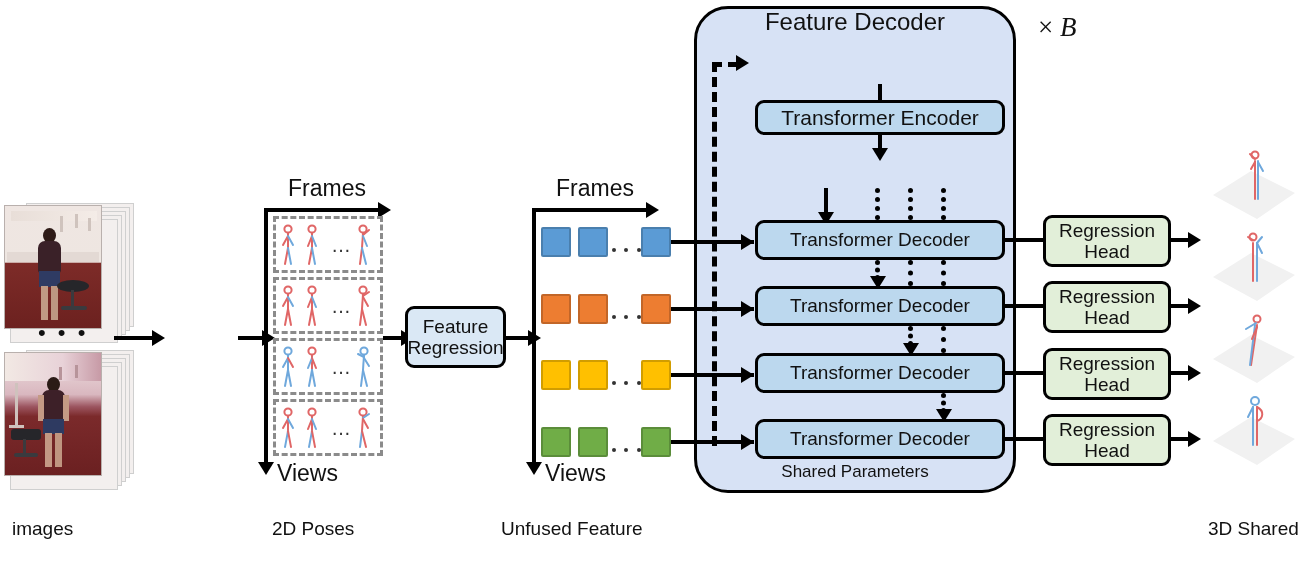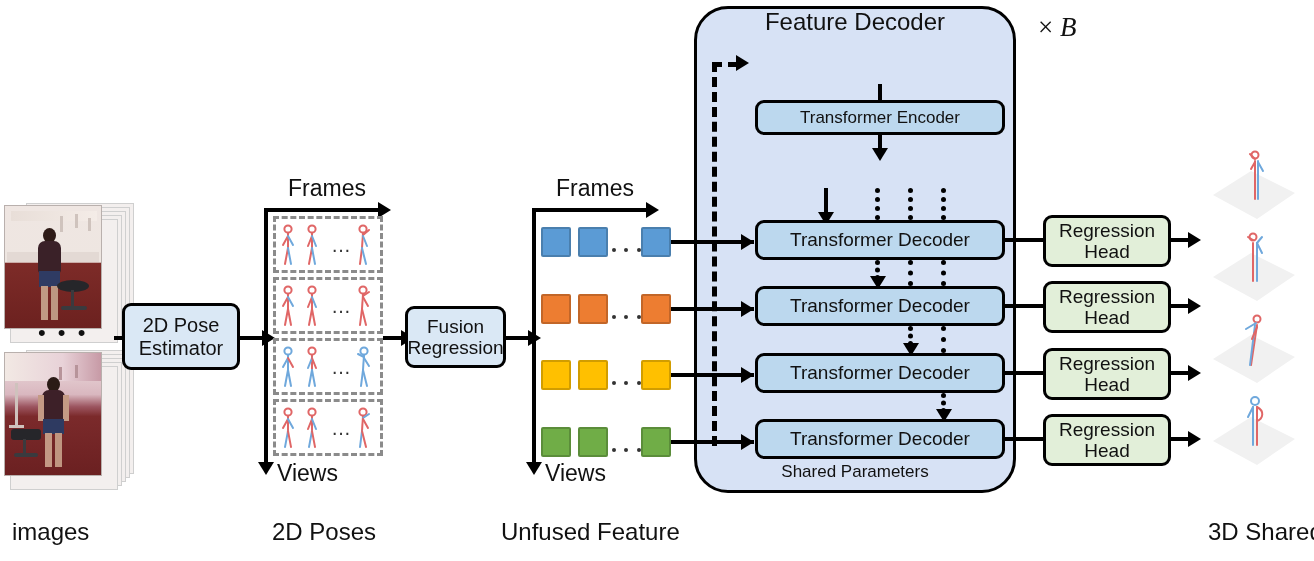--- a/index.html
+++ b/index.html
@@ -32,21 +32,21 @@
   .vline{position:absolute;background:#000;width:4px;}
   .arrowR{position:absolute;width:0;height:0;border-top:8px solid transparent;
           border-bottom:8px solid transparent;border-left:13px solid #000;}
   .arrowD{position:absolute;width:0;height:0;border-left:8px solid transparent;
           border-right:8px solid transparent;border-top:13px solid #000;}
   .dashV{position:absolute;width:0;border-left:5px dashed #000;}
   .dashH{position:absolute;height:0;border-top:5px dashed #000;}
   .dotV{position:absolute;width:0;border-left:5px dotted #000;}
 
   
-  .caption{position:absolute;font-size:24px;color:#111;white-space:nowrap;}
+  .caption{position:absolute;font-size:19px;color:#111;white-space:nowrap;}
   .axlabel{position:absolute;font-size:23px;color:#111;white-space:nowrap;}
 
   
   .dashcell{position:absolute;box-sizing:border-box;border:3px dashed #8b8b8b;}
   .ell{position:absolute;font-size:20px;letter-spacing:2px;color:#333;}
 
   
   .fsq{position:absolute;width:30px;height:30px;box-sizing:border-box;
        border:2px solid rgba(0,0,0,.18);border-radius:2px;}
 
@@ -116,26 +116,20 @@
 
       <div class="abs" style="left:6px;top:76px;width:30px;height:11px;border-radius:3px;background:#26262a;"></div>
       <div class="abs" style="left:18px;top:86px;width:3px;height:16px;background:#3a3a3e;"></div>
       <div class="abs" style="left:9px;top:100px;width:24px;height:4px;border-radius:2px;background:#3a3a3e;"></div>
     </div>
   </div>
 
   <div class="hline" style="left:114px;top:336px;width:42px;"></div>
   <div class="arrowR" style="left:152px;top:330px;"></div>
 
-  <div class="rbox" style="left:122px;top:303px;width:118px;height:67px;background:#dae8f5;font-size:20px;">
-    <span>
-      <span>2D Pose</span><br>
-      <span>Estimator</span>
-    </span>
-  </div>
 
   <div class="hline" style="left:238px;top:336px;width:30px;"></div>
   <div class="arrowR" style="left:262px;top:330px;"></div>
 
   <div class="vline" style="left:264px;top:208px;height:258px;"></div>
   <div class="hline" style="left:264px;top:208px;width:118px;"></div>
   <div class="arrowR" style="left:378px;top:202px;"></div>
   <div class="arrowD" style="left:258px;top:462px;"></div>
   <div class="axlabel" style="left:288px;top:175px;">Frames</div>
   <div class="axlabel" style="left:277px;top:460px;">Views</div>
@@ -258,21 +252,21 @@
   <div class="ell" style="left:331px;top:234px;">…</div>
   <div class="ell" style="left:331px;top:295px;">…</div>
   <div class="ell" style="left:331px;top:356px;">…</div>
   <div class="ell" style="left:331px;top:417px;">…</div>
 
   <div class="hline" style="left:383px;top:336px;width:24px;"></div>
   <div class="arrowR" style="left:401px;top:330px;"></div>
 
   <div class="rbox" style="left:405px;top:306px;width:101px;height:62px;background:#dae8f5;font-size:19px;">
     <span>
-      <span>Fusion</span><br>
+      <span>Feature</span><br>
       <span>Regression</span>
     </span>
   </div>
 
   <div class="hline" style="left:504px;top:336px;width:30px;"></div>
   <div class="arrowR" style="left:528px;top:330px;"></div>
 
   <div class="vline" style="left:532px;top:208px;height:258px;"></div>
   <div class="hline" style="left:532px;top:208px;width:118px;"></div>
   <div class="arrowR" style="left:646px;top:202px;"></div>
@@ -331,21 +325,21 @@
   <div class="arrowR" style="left:741px;top:367px;"></div>
   <div class="hline" style="left:671px;top:440px;width:83px;"></div>
   <div class="arrowR" style="left:741px;top:434px;"></div>
 
   <div class="dashV" style="left:712px;top:62px;height:384px;"></div>
   <div class="dashH" style="left:712px;top:62px;width:26px;"></div>
   <div class="arrowR" style="left:736px;top:55px;"></div>
 
   <div class="vline" style="left:878px;top:84px;height:17px;"></div>
 
-  <div class="rbox" style="left:755px;top:100px;width:250px;height:35px;background:#bcd8ee;font-size:17px;">
+  <div class="rbox" style="left:755px;top:100px;width:250px;height:35px;background:#bcd8ee;font-size:21px;">
     <span>Transformer Encoder</span>
   </div>
   <div class="vline" style="left:878px;top:135px;height:15px;"></div>
   <div class="arrowD" style="left:872px;top:148px;"></div>
 
 
   <div class="vline" style="left:824px;top:188px;height:26px;"></div>
   <div class="arrowD" style="left:818px;top:212px;"></div>
 
   <div class="dotV" style="left:875px;top:188px;height:32px;"></div>

